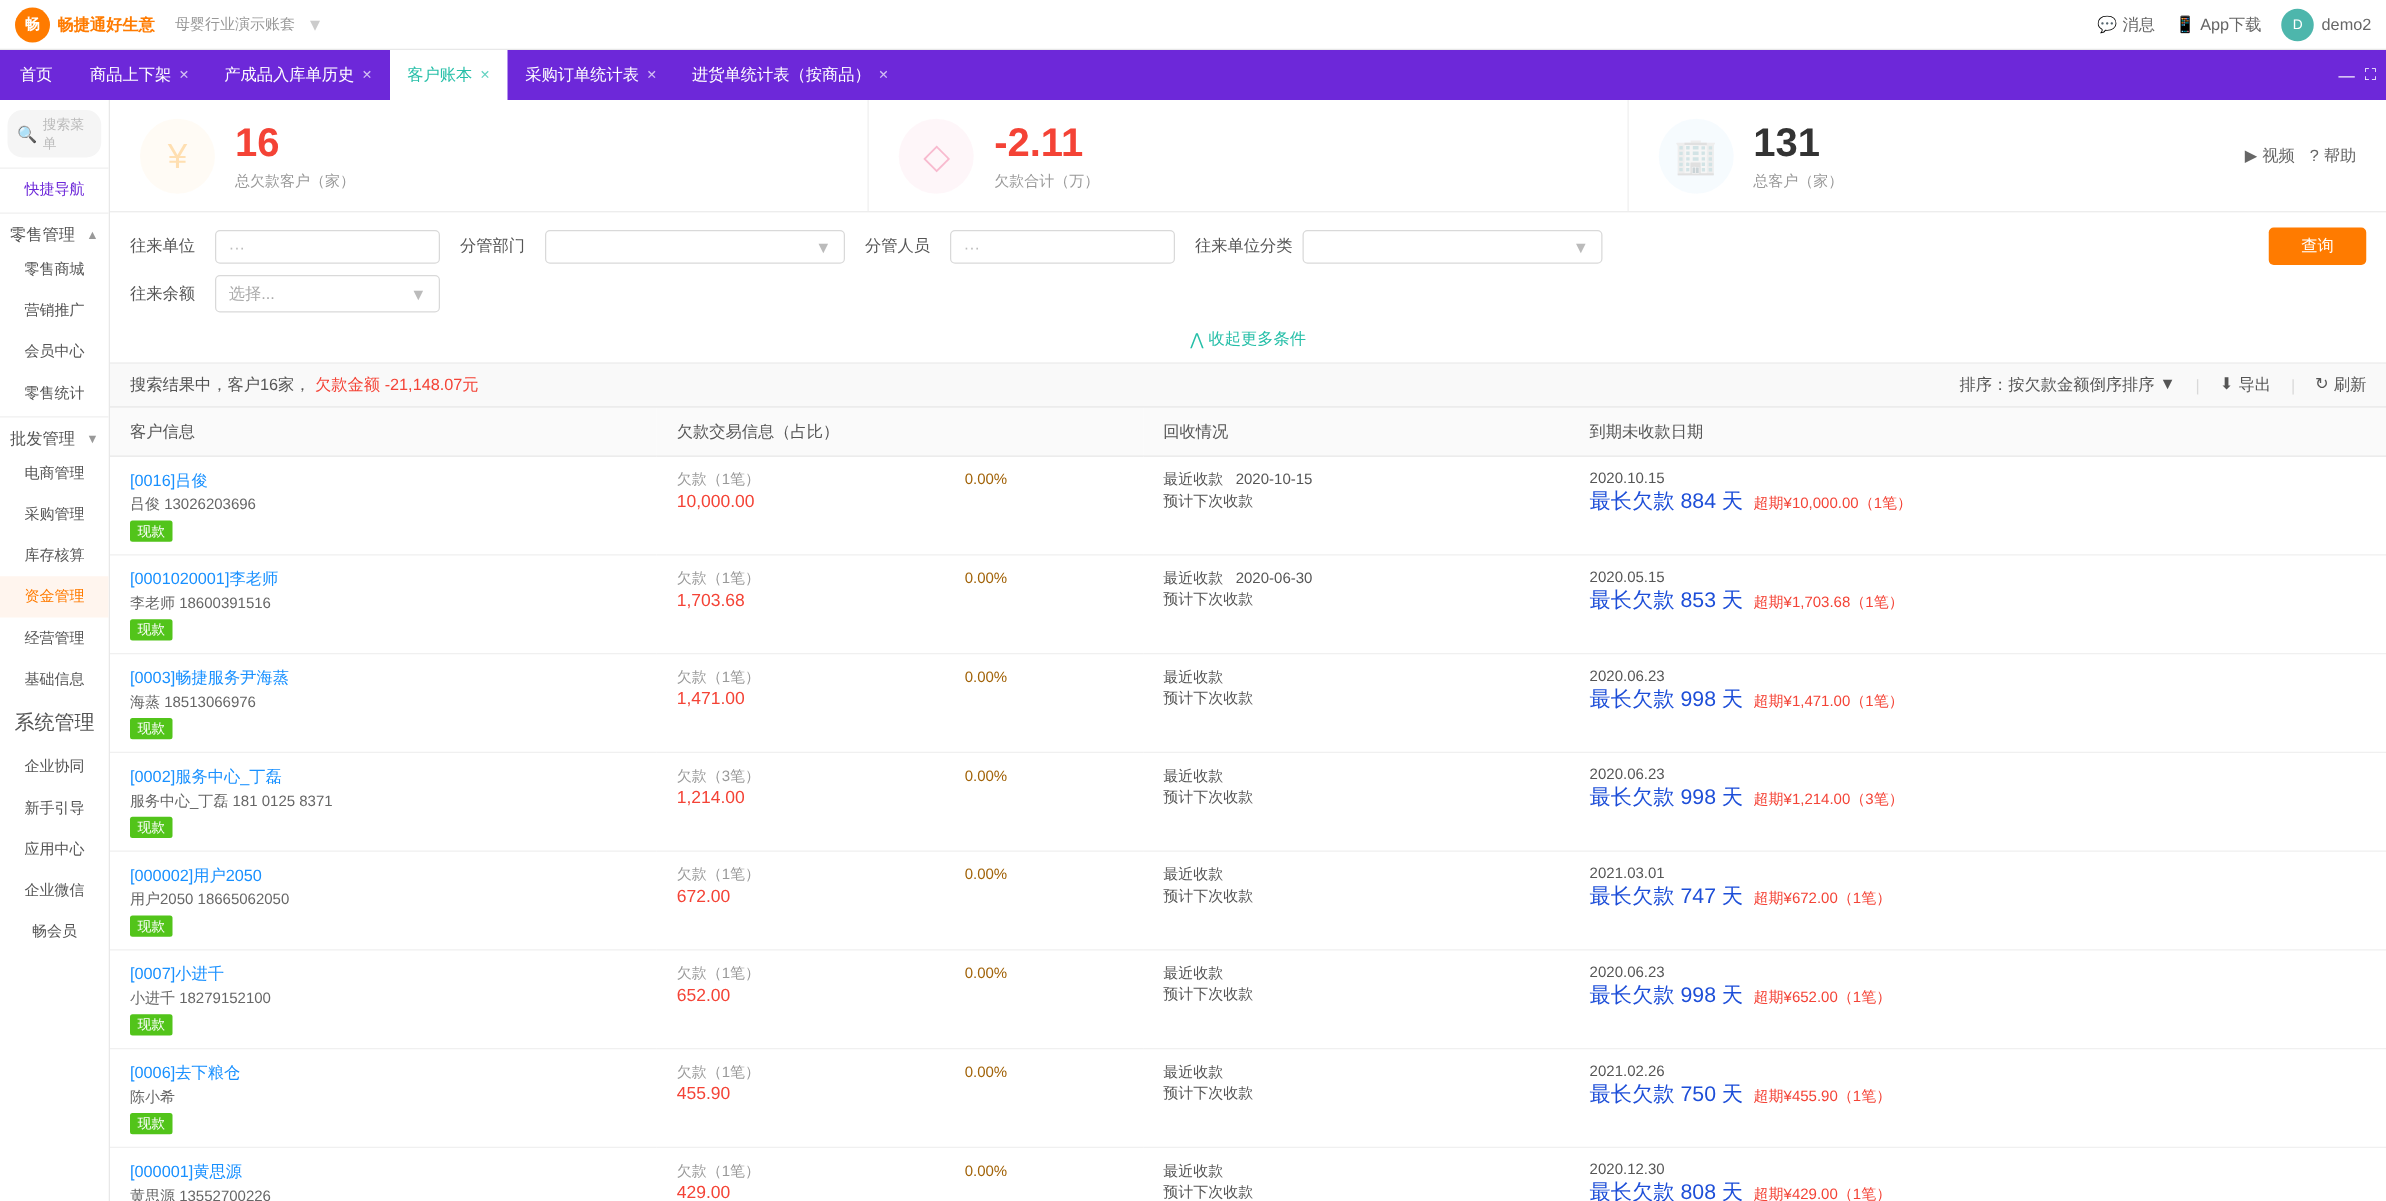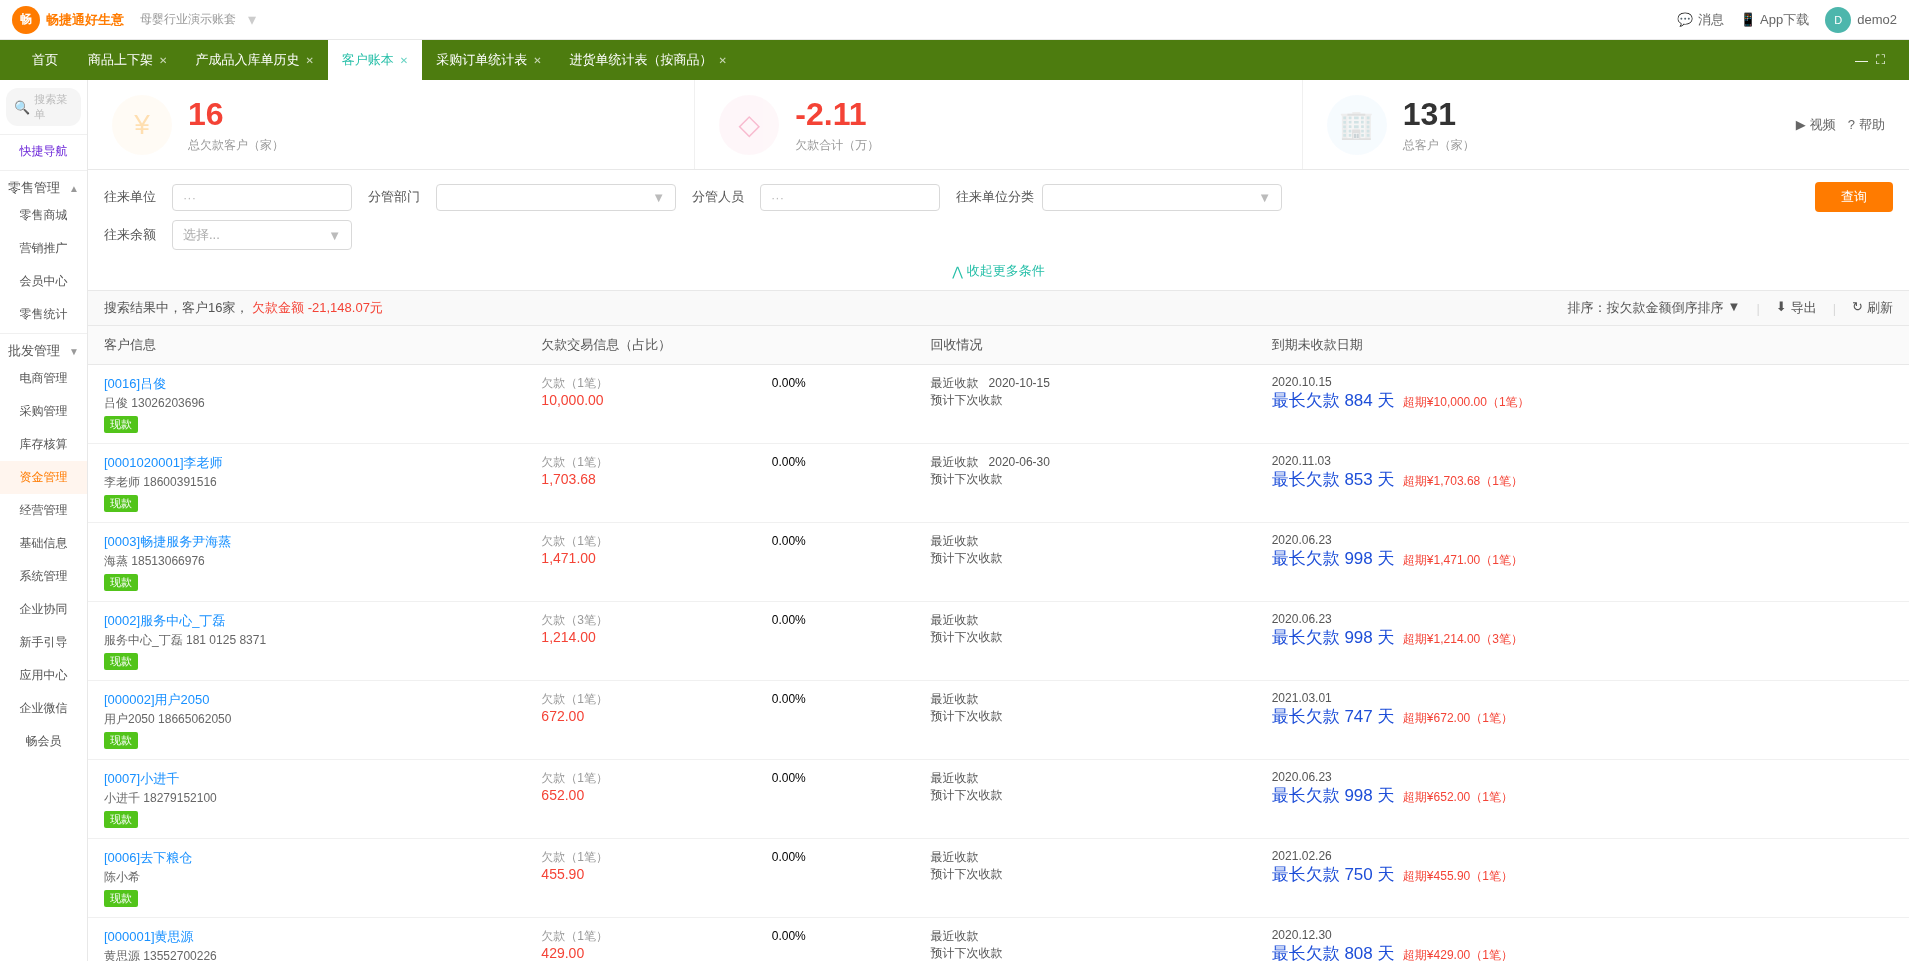--- a/index.html
+++ b/index.html
@@ -8,21 +8,21 @@
     
     .topbar { height: 40px; background: #fff; display: flex; align-items: center; justify-content: space-between; padding: 0 12px; border-bottom: 1px solid #e8e8e8; }
     .topbar-left { display: flex; align-items: center; gap: 8px; }
     .logo-area { display: flex; align-items: center; gap: 6px; color: #ff7b00; font-weight: bold; font-size: 14px; }
     .logo-icon { width: 28px; height: 28px; background: #ff7b00; border-radius: 50%; display: flex; align-items: center; justify-content: center; color: #fff; font-size: 12px; }
     .topbar-right { display: flex; align-items: center; gap: 16px; color: #666; font-size: 13px; }
     .topbar-right span { cursor: pointer; display: flex; align-items: center; gap: 4px; }
     .avatar { width: 26px; height: 26px; background: #4db6ac; border-radius: 50%; display: flex; align-items: center; justify-content: center; color: #fff; font-size: 11px; }
 
     
-    .tabbar { height: 40px; background: #4d7c0f; display: flex; align-items: center; padding: 16px; gap: 0; overflow: hidden; }
+    .tabbar { height: 40px; background: #6d28d9; display: flex; align-items: center; padding: 0; gap: 0; overflow: hidden; }
     .tab-item { height: 40px; display: flex; align-items: center; padding: 0 14px; color: #fff; cursor: pointer; font-size: 13px; white-space: nowrap; position: relative; gap: 6px; }
     .tab-item.active { background: #fff; color: #26bfa8; }
     .tab-item .close-icon { font-size: 10px; opacity: 0.7; }
     .tab-home { padding: 0 16px; }
     .tabbar-end { margin-left: auto; display: flex; align-items: center; padding-right: 8px; gap: 8px; color: #fff; font-size: 16px; cursor: pointer; }
 
     
     .main { display: flex; flex: 1; overflow: hidden; }
 
     
@@ -72,21 +72,21 @@
     .result-actions .separator { color: #d9d9d9; }
 
     
     .data-table { width: 100%; border-collapse: collapse; background: #fff; }
     .data-table th { padding: 10px 16px; text-align: left; font-size: 13px; color: #555; font-weight: normal; border-bottom: 1px solid #e8e8e8; background: #fafafa; }
     .data-table td { padding: 10px 16px; font-size: 13px; color: #333; border-bottom: 1px solid #f0f0f0; vertical-align: top; }
     .customer-name { color: #1890ff; cursor: pointer; font-size: 13px; margin-bottom: 2px; }
     .customer-sub { color: #666; font-size: 12px; margin-bottom: 4px; }
     .tag-xian { display: inline-block; background: #52c41a; color: #fff; font-size: 11px; padding: 1px 6px; border-radius: 2px; }
     .amount-red { color: #f44336; font-size: 14px; }
-    .amount-pct { color: #000000; font-size: 12px; margin-left: 8px; }
+    .amount-pct { color: #a16207; font-size: 12px; margin-left: 8px; }
     .overdue-link { color: #f44336; cursor: pointer; font-size: 12px; }
     .grey-text { color: #999; font-size: 12px; }
     .collection-info { font-size: 12px; color: #555; }
     .collection-date { color: #555; font-size: 12px; }
     .overdue-days { color: #1d4ed8; font-size: 17px; }
     .table-wrapper { overflow-y: auto; flex: 1; }
   </style>
 </head>
 <body>
 
@@ -194,21 +194,21 @@
     <div class="sidebar-item active">
       <span style="font-size:12px;">资金管理</span>
     </div>
     <div class="sidebar-item">
       <span style="font-size:12px;">经营管理</span>
     </div>
     <div class="sidebar-item">
       <span style="font-size:12px;">基础信息</span>
     </div>
     <div class="sidebar-item">
-      <span style="font-size:12px;">系统管理</span>
+      <span style="font-size:16px;">系统管理</span>
     </div>
     <div class="sidebar-item">
       <span style="font-size:12px;">企业协同</span>
     </div>
     <div class="sidebar-item">
       <span style="font-size:12px;">新手引导</span>
     </div>
     <div class="sidebar-item">
       <span style="font-size:12px;">应用中心</span>
     </div>
@@ -372,21 +372,21 @@
       <div class="amount-red">1,703.68</div>
     </td>
     <td>
       <span class="amount-pct">0.00%</span>
     </td>
     <td>
       <div class="collection-info">最近收款&nbsp;&nbsp;&nbsp;2020-06-30</div>
       <div class="collection-info">预计下次收款</div>
     </td>
     <td>
-      <div class="collection-date">2020.11.03</div>
+      <div class="collection-date">2020.05.15</div>
       <div>
         <span class="overdue-days">最长欠款 853 天&nbsp;</span>
         <span class="overdue-link">超期¥1,703.68（1笔）</span>
       </div>
     </td>
   </tr>
             <tr>
     <td>
       <div class="customer-name">[0003]畅捷服务尹海蒸</div>
       <div class="customer-sub">海蒸 18513066976</div>

